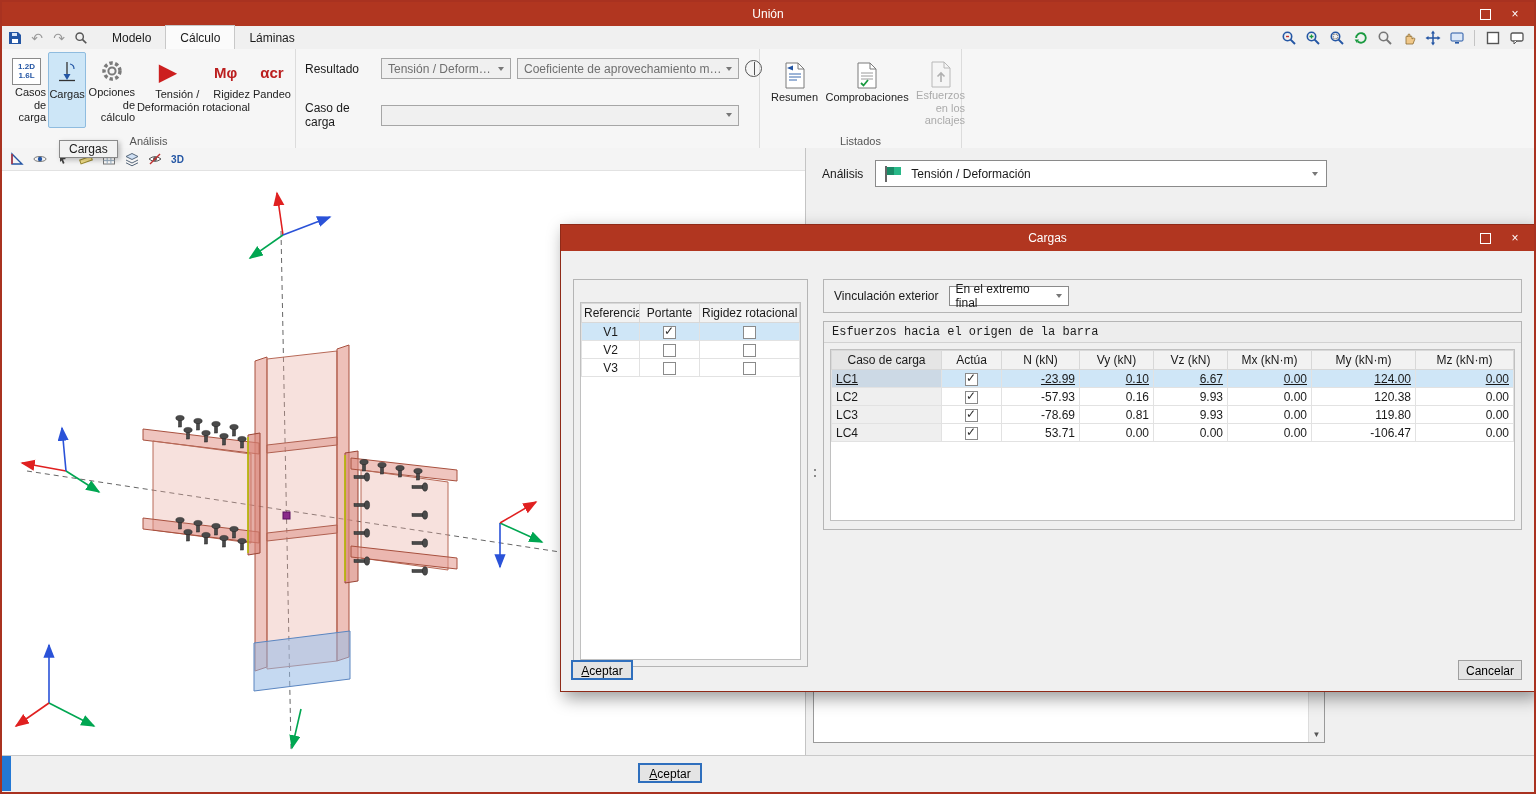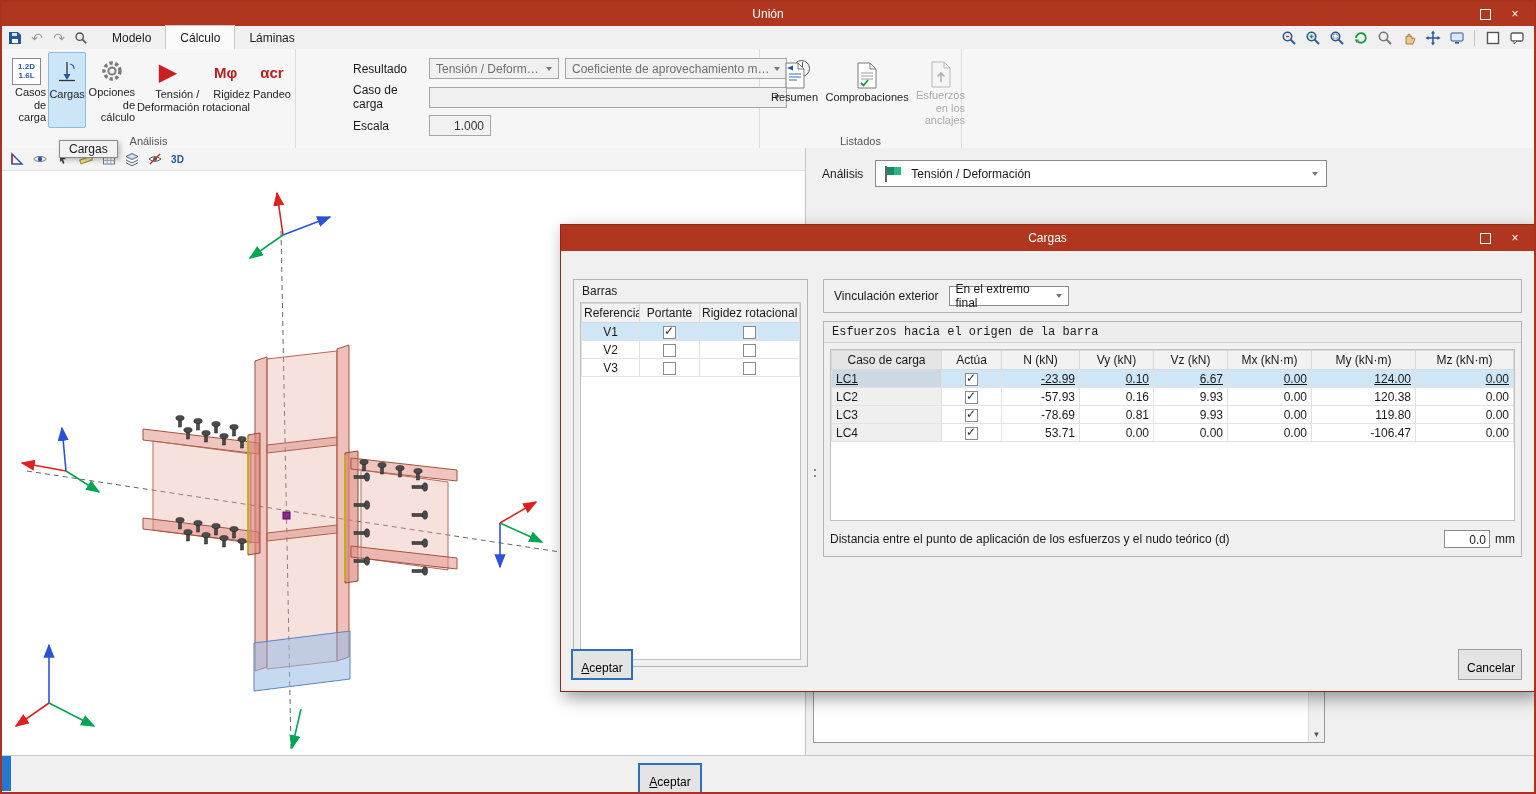--- a/index.html
+++ b/index.html
@@ -36,21 +36,21 @@
   .rbtn{display:flex;flex-direction:column;align-items:center;padding:3px 1px;height:76px;
         box-sizing:border-box;border:1px solid transparent;border-radius:2px;cursor:pointer;}
   .rbtn .ricon{height:32px;display:flex;align-items:center;justify-content:center;}
   .rlabel{font-size:11px;text-align:right;line-height:1.15;color:#222;}
   .rbtn.hl{background:#cde6f7;border-color:#8fbcdf;}
   .rbtn.disabled .rlabel{color:#ababab;}
   .run-glyph{color:#cc1f1f;font-size:24px;line-height:1;}
   .red-glyph{color:#bb1f1f;font-size:15px;font-weight:bold;line-height:1;}
   .lc-icon{width:27px;height:25px;border:1px solid #8a8a8a;background:#fff;display:flex;flex-direction:column;
            align-items:center;justify-content:center;font-size:8px;font-weight:bold;color:#2456a4;line-height:1.15;}
-  .resgrid{display:grid;grid-template-columns:76px 1fr;row-gap:4px;align-items:center;padding:6px 4px 0 6px;margin-left:48px;}
+  .resgrid{display:grid;grid-template-columns:76px 1fr;row-gap:22px;align-items:center;padding:6px 4px 0 6px;}
   .rrow{display:flex;align-items:center;gap:6px;}
   .combo{height:21px;border:1px solid #a6a6a6;background:#f0f0f0;color:#6f6f6f;display:flex;
          align-items:center;padding:0 2px 0 6px;box-sizing:border-box;white-space:nowrap;overflow:hidden;}
   .combo .cval{flex:1;overflow:hidden;text-overflow:ellipsis;}
   .chev{width:14px;display:flex;justify-content:center;align-items:center;}
   .tri{width:0;height:0;border-left:3.5px solid transparent;border-right:3.5px solid transparent;border-top:4px solid #777;}
   .tfield{height:21px;border:1px solid #a6a6a6;background:#f2f2f2;color:#333;width:62px;text-align:right;
           padding:0 6px;box-sizing:border-box;line-height:21px;}
   .circ{width:15px;height:15px;border:1.5px solid #555;border-radius:50%;position:relative;display:inline-block;}
   .circ::after{content:"";position:absolute;left:50%;top:1px;bottom:1px;width:1.5px;background:#555;}
@@ -77,21 +77,21 @@
   .acombo .cval{flex:1;color:#1a1a1a;}
   .listbox{position:absolute;left:7px;top:300px;bottom:13px;width:512px;background:#fff;border:1px solid #9a9a9a;box-sizing:border-box;}
   .sbar{position:absolute;right:0;top:0;bottom:0;width:15px;background:#f0f0f0;border-left:1px solid #dcdcdc;}
   .sbtn{position:absolute;left:0;right:0;height:15px;display:flex;align-items:center;justify-content:center;
         font-size:8px;color:#555;background:#f0f0f0;cursor:pointer;}
 
   
   .bottombar{position:absolute;left:0;bottom:0;right:0;height:36px;background:#f0f0f0;border-top:1px solid #c9c9c9;}
   .accent{position:absolute;left:0;top:0;width:9px;height:35px;background:#2478d4;}
   .btn{display:block;font:inherit;background:#e4e4e4;border:1px solid #9f9f9f;text-align:center;
-       line-height:20px;height:31px;box-sizing:border-box;cursor:pointer;padding:8px;}
+       line-height:20px;height:20px;box-sizing:border-box;cursor:pointer;padding:0;}
   .btn.primary{border-color:#2f6fbd;box-shadow:inset 0 0 0 1px #2f6fbd;}
   .btn.mnemonic::first-letter{text-decoration:underline;}
   .main-accept{position:absolute;left:636px;top:7px;width:64px;}
 
   
   .dialog{position:absolute;left:558px;top:222px;width:975px;height:468px;background:#f0f0f0;
           border:1px solid #8f2a18;box-shadow:4px 6px 16px rgba(0,0,0,.4);z-index:20;box-sizing:border-box;}
   .dtitle{height:26px;background:#b13620;display:flex;align-items:center;justify-content:center;color:#fff;position:relative;}
   .d-controls{position:absolute;right:4px;top:0;height:26px;display:flex;align-items:center;}
   .dbody{position:absolute;top:26px;left:0;right:0;bottom:0;}
@@ -591,21 +591,20 @@
       <div class="d-controls">
         <span class="tbtn">
             <span class="sq"></span>
           </span>
         <span class="tbtn">×</span>
       </div>
     </div>
     <div class="dbody">
 
       <div class="barras">
-        <div class="barras-head">Barras</div>
         <div class="barras-body">
           <table class="grid">
             <colgroup>
                 <col style="width:58px">
                 <col style="width:60px">
                 <col>
               </colgroup>
             <thead>
               <tr>
                 <th>Referencia</th>
@@ -714,26 +713,20 @@
                     <td class="num">53.71</td>
                     <td class="num">0.00</td>
                     <td class="num">0.00</td>
                     <td class="num">0.00</td>
                     <td class="num">-106.47</td>
                     <td class="num">0.00</td>
                   </tr>
                 </tbody>
               </table>
             </div>
-            <div class="dist-row">
-              <span>Distancia entre el punto de aplicación de los esfuerzos y el nudo teórico (d)</span>
-              <span class="spacer"></span>
-              <span class="field">0.0</span>
-              <span class="unit">mm</span>
-            </div>
           </div>
         </div>
       </div>
 
       <button class="btn primary mnemonic dlg-accept">Aceptar</button>
       <button class="btn dlg-cancel">Cancelar</button>
     </div>
   </div>
 
 </div>

